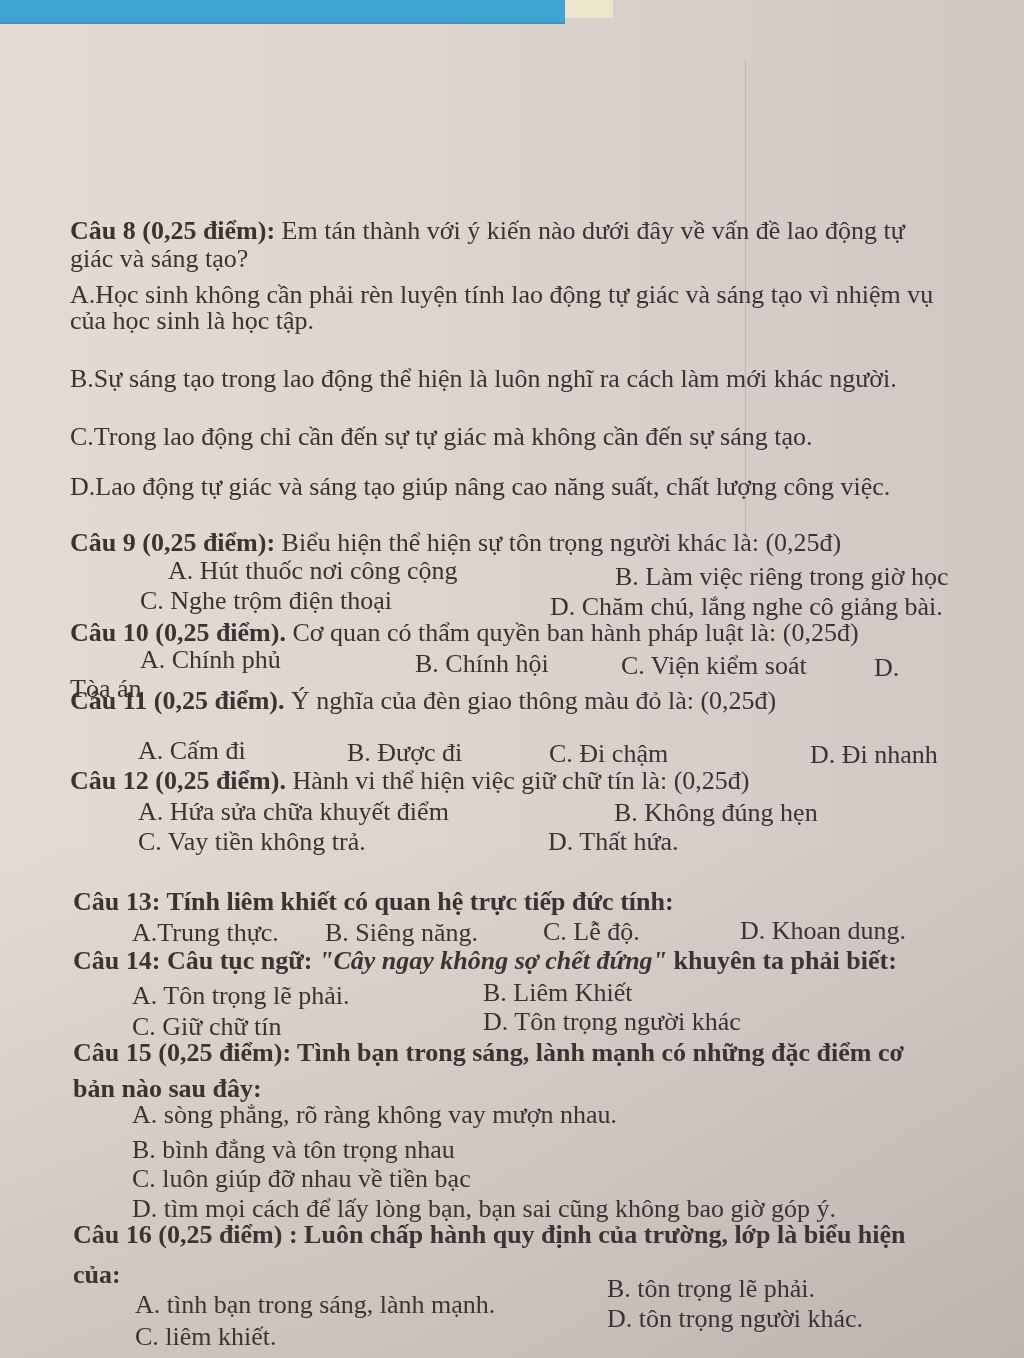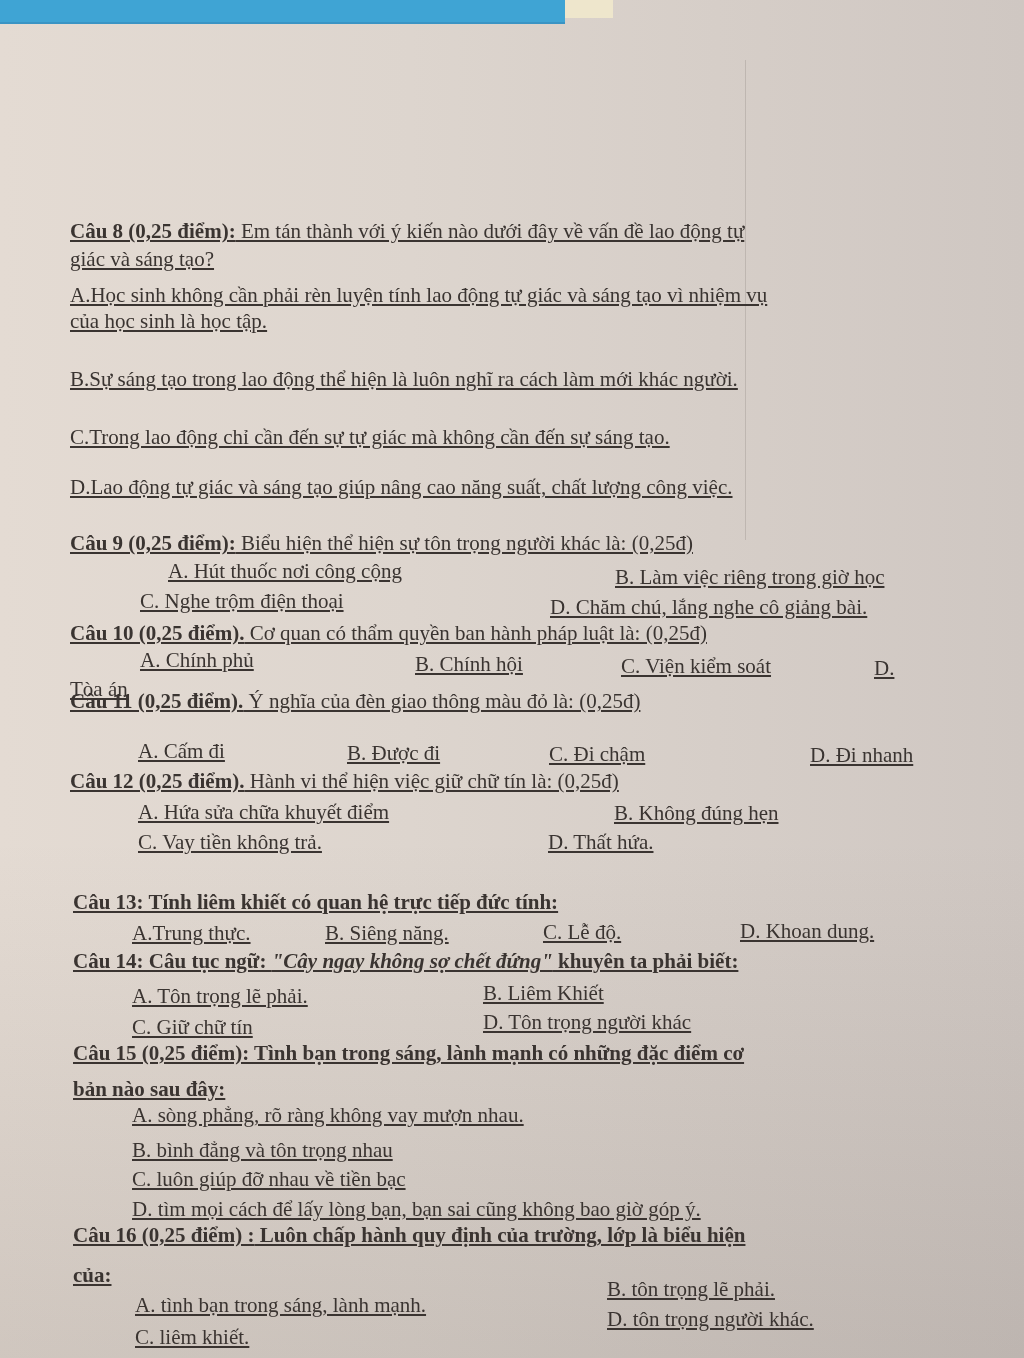--- a/index.html
+++ b/index.html
@@ -22,21 +22,21 @@
     position: absolute; left: 565px; top: 0; width: 48px; height: 18px; background: #eee6cc;
   }
   .fold-line {
     position: absolute; left: 745px; top: 60px; width: 1px; height: 480px;
     background: rgba(150,140,135,0.35);
   }
   .page {
     position: absolute; left: 70px; top: 0; width: 880px;
   }
   .line {
-    position: absolute; white-space: nowrap; font-size: 21px; line-height: 26px; text-decoration: underline;
+    position: absolute; white-space: nowrap; font-size: 26px; line-height: 26px;
   }
   .q-head { font-weight: bold; }
   .bold { font-weight: bold; }
   .ital { font-style: italic; }
 </style>
 </head>
 <body>
 
 <div class="blue-cover"></div>
 <div class="yellow-strip"></div>

